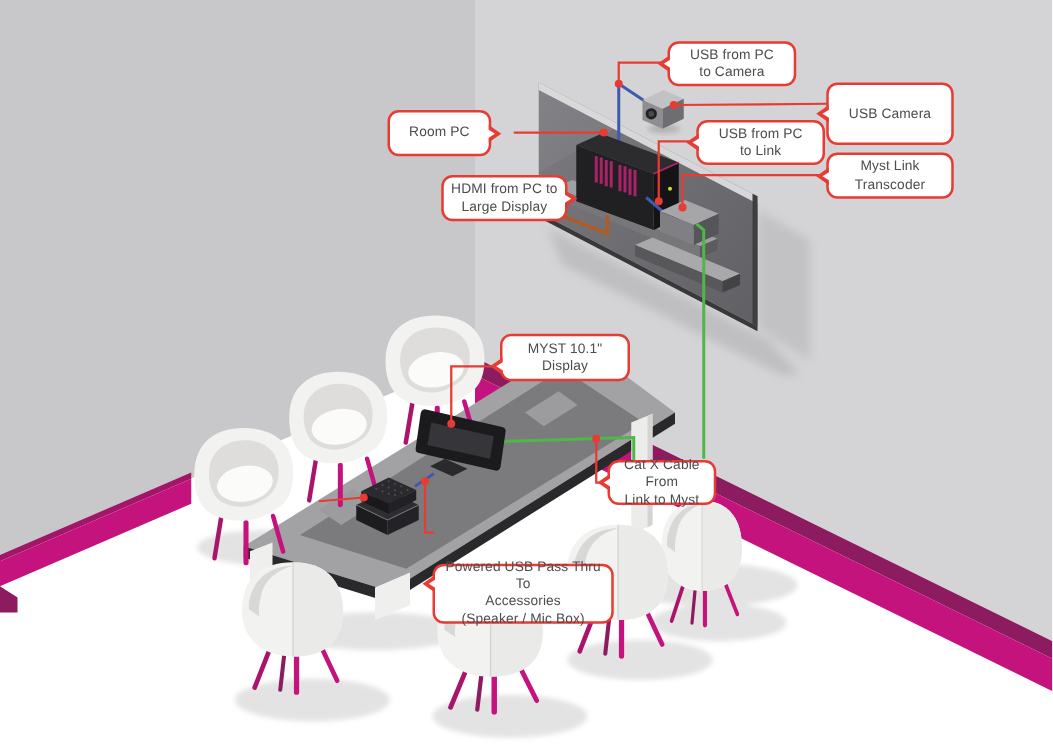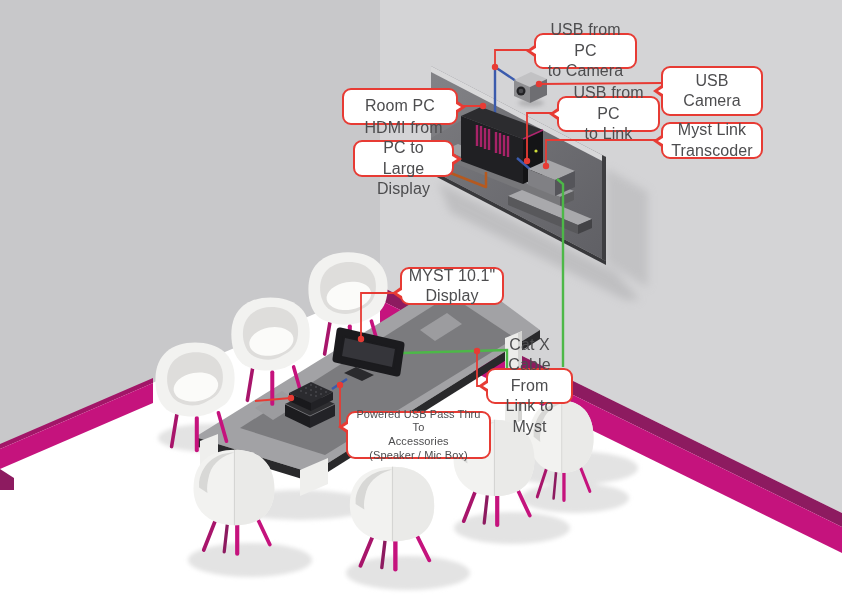--- a/index.html
+++ b/index.html
@@ -9,24 +9,24 @@
   }
   html,body{margin:0;padding:0;background:#ffffff;}
   #stage{
     position:relative;width:842px;height:595px;background:#ffffff;overflow:hidden;
     font-family:"Liberation Sans", sans-serif;
   }
   #scene{position:absolute;left:0;top:0;}
   .callout{
     position:absolute;background:#ffffff;border:2px solid var(--red);
     border-radius:9px;display:flex;align-items:center;justify-content:center;
-    text-align:center;font-size:16px;line-height:1.28;color:#4d4d4f;
+    text-align:center;font-size:11px;line-height:1.28;color:#4d4d4f;
     white-space:pre-line;box-sizing:border-box;padding:2px 4px;letter-spacing:.1px;
   }
-  .callout.small{font-size:11px;line-height:1.25;}
+  .callout.small{font-size:11px;line-height:1.25;margin-top:40px;}
   .tail-l::before{content:"";position:absolute;left:-10px;top:var(--ty,50%);
     transform:translateY(-50%);width:0;height:0;border-style:solid;
     border-width:7px 10px 7px 0;border-color:transparent var(--red) transparent transparent;}
   .tail-l::after{content:"";position:absolute;left:-5px;top:var(--ty,50%);
     transform:translateY(-50%);width:0;height:0;border-style:solid;
     border-width:5px 8px 5px 0;border-color:transparent #ffffff transparent transparent;}
   .tail-r::before{content:"";position:absolute;right:-10px;top:var(--ty,50%);
     transform:translateY(-50%);width:0;height:0;border-style:solid;
     border-width:7px 0 7px 10px;border-color:transparent transparent transparent var(--red);}
   .tail-r::after{content:"";position:absolute;right:-5px;top:var(--ty,50%);
@@ -248,21 +248,21 @@
     <circle cx="291" cy="398" r="3.2"></circle>
         <circle cx="340" cy="385" r="3.2"></circle>
   </g>
 </svg>
 
 <div class="callout tail-l" style="left:534px;top:33px;width:103px;height:36px;">USB from PC
 to Camera</div>
 
 <div class="callout tail-l" style="left:661px;top:66px;width:102px;height:50px;text-align:center;">USB Camera</div>
 
-<div class="callout tail-r" style="left:310px;top:88px;width:116px;height:37px;margin-left:32px;">Room PC</div>
+<div class="callout tail-r" style="left:310px;top:88px;width:83px;height:37px;">Room PC</div>
 
 <div class="callout tail-l" style="left:557px;top:96px;width:103px;height:36px;">USB from PC
 to Link</div>
 
 <div class="callout tail-l" style="left:661px;top:122px;width:102px;height:37px;">Myst Link
 Transcoder</div>
 
 <div class="callout tail-r" style="left:310px;top:140px;width:101px;height:37px;margin-left:43px;">HDMI from PC to
 Large Display</div>
 

